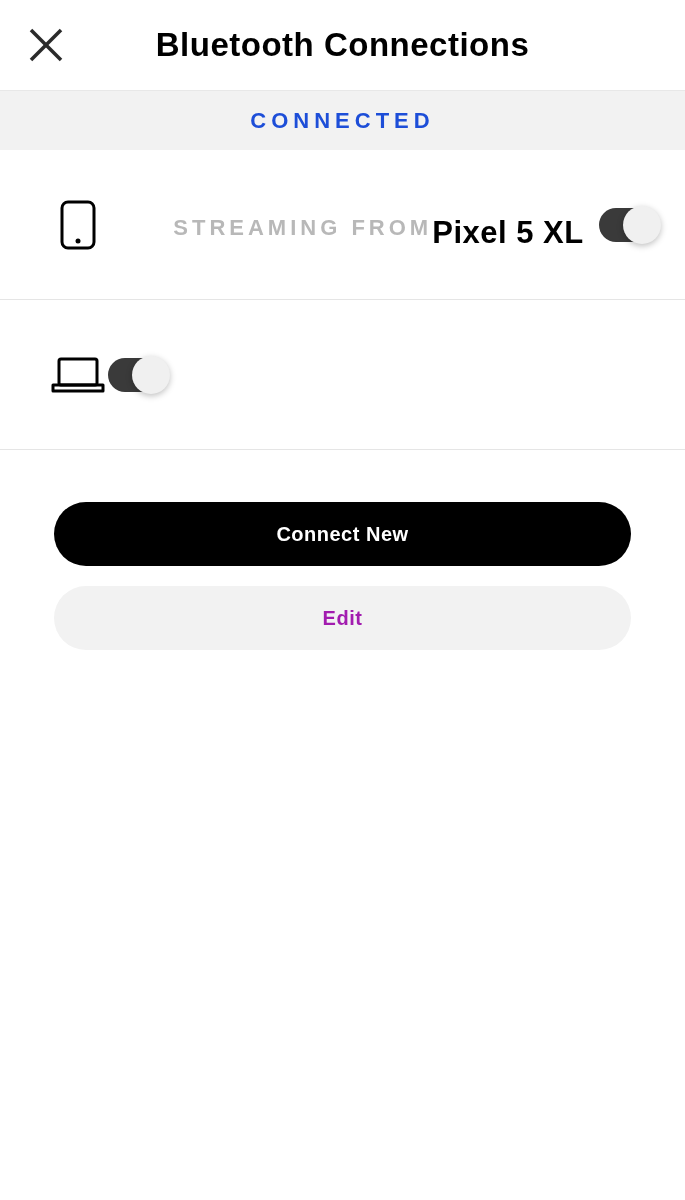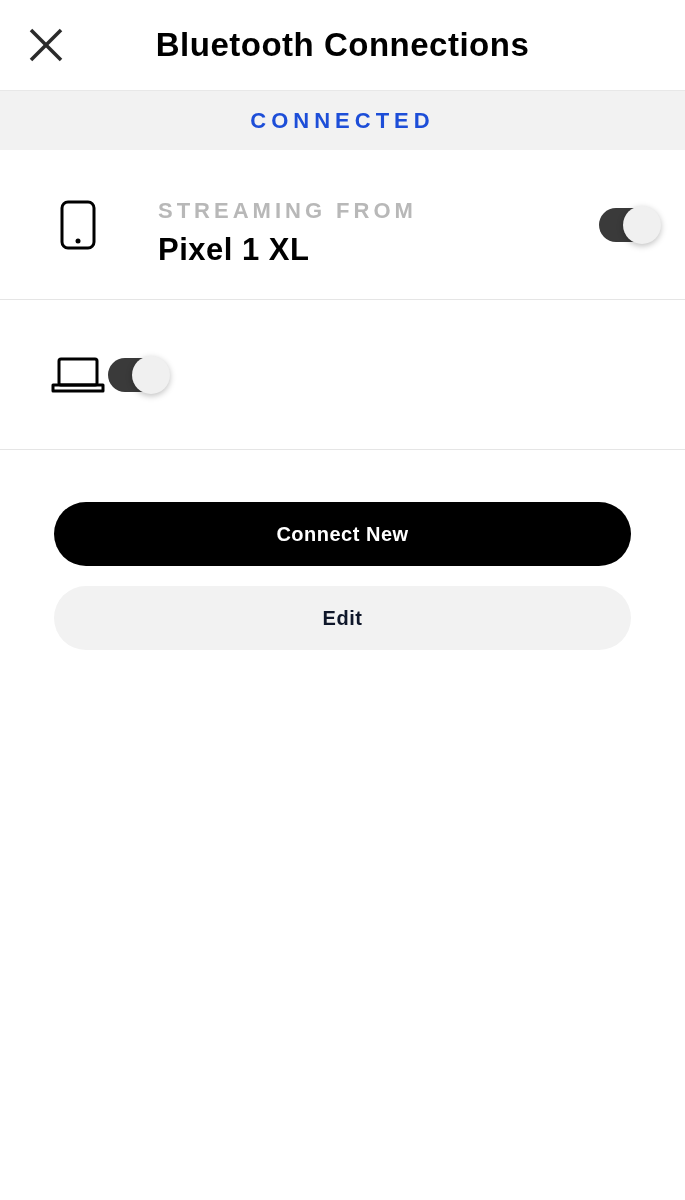--- a/index.html
+++ b/index.html
@@ -65,21 +65,20 @@
       width: 60px;
       display: flex;
       align-items: center;
       justify-content: center;
       flex-shrink: 0;
     }
     .device-info {
       flex: 1;
       padding-left: 50px;
       display: flex;
-      flex-direction: column;
       justify-content: center;
       margin-top: 16px;
     }
     .device-sublabel {
       font-size: 22px;
       font-weight: 700;
       letter-spacing: 4px;
       color: #b8b8b8;
       margin-bottom: 8px;
     }
@@ -124,21 +123,21 @@
       justify-content: center;
       margin-bottom: 20px;
       letter-spacing: 0.5px;
     }
     .btn-primary {
       background: #000;
       color: #fff;
     }
     .btn-secondary {
       background: #f2f2f2;
-      color: #0f172a;
+      color: #a21caf;
     }
   </style>
 </head>
 <body>
 
 <div class="header">
   <div class="close-btn">
     <svg width="34" height="34" viewBox="0 0 34 34">
       <line x1="2" y1="2" x2="32" y2="32" stroke="#2a2a2a" stroke-width="3.5"></line>
       <line x1="32" y1="2" x2="2" y2="32" stroke="#2a2a2a" stroke-width="3.5"></line>
@@ -151,21 +150,21 @@
 
 <div class="device-row">
   <div class="device-icon">
     <svg width="36" height="50" viewBox="0 0 36 50">
       <rect x="2" y="2" width="32" height="46" rx="6" ry="6" fill="none" stroke="#000" stroke-width="3"></rect>
       <circle cx="18" cy="41" r="2.5" fill="#000"></circle>
     </svg>
   </div>
   <div class="device-info">
     <div class="device-sublabel">STREAMING FROM</div>
-    <div class="device-name">Pixel 1 XL</div>
+    <div class="device-name">Pixel 5 XL</div>
   </div>
   <div class="toggle">
     <div class="toggle-knob"></div>
   </div>
 </div>
 
 <div class="device-row">
   <div class="device-icon">
     <svg width="54" height="40" viewBox="0 0 54 40">
       <rect x="8" y="4" width="38" height="26" rx="2" ry="2" fill="none" stroke="#000" stroke-width="3"></rect>

